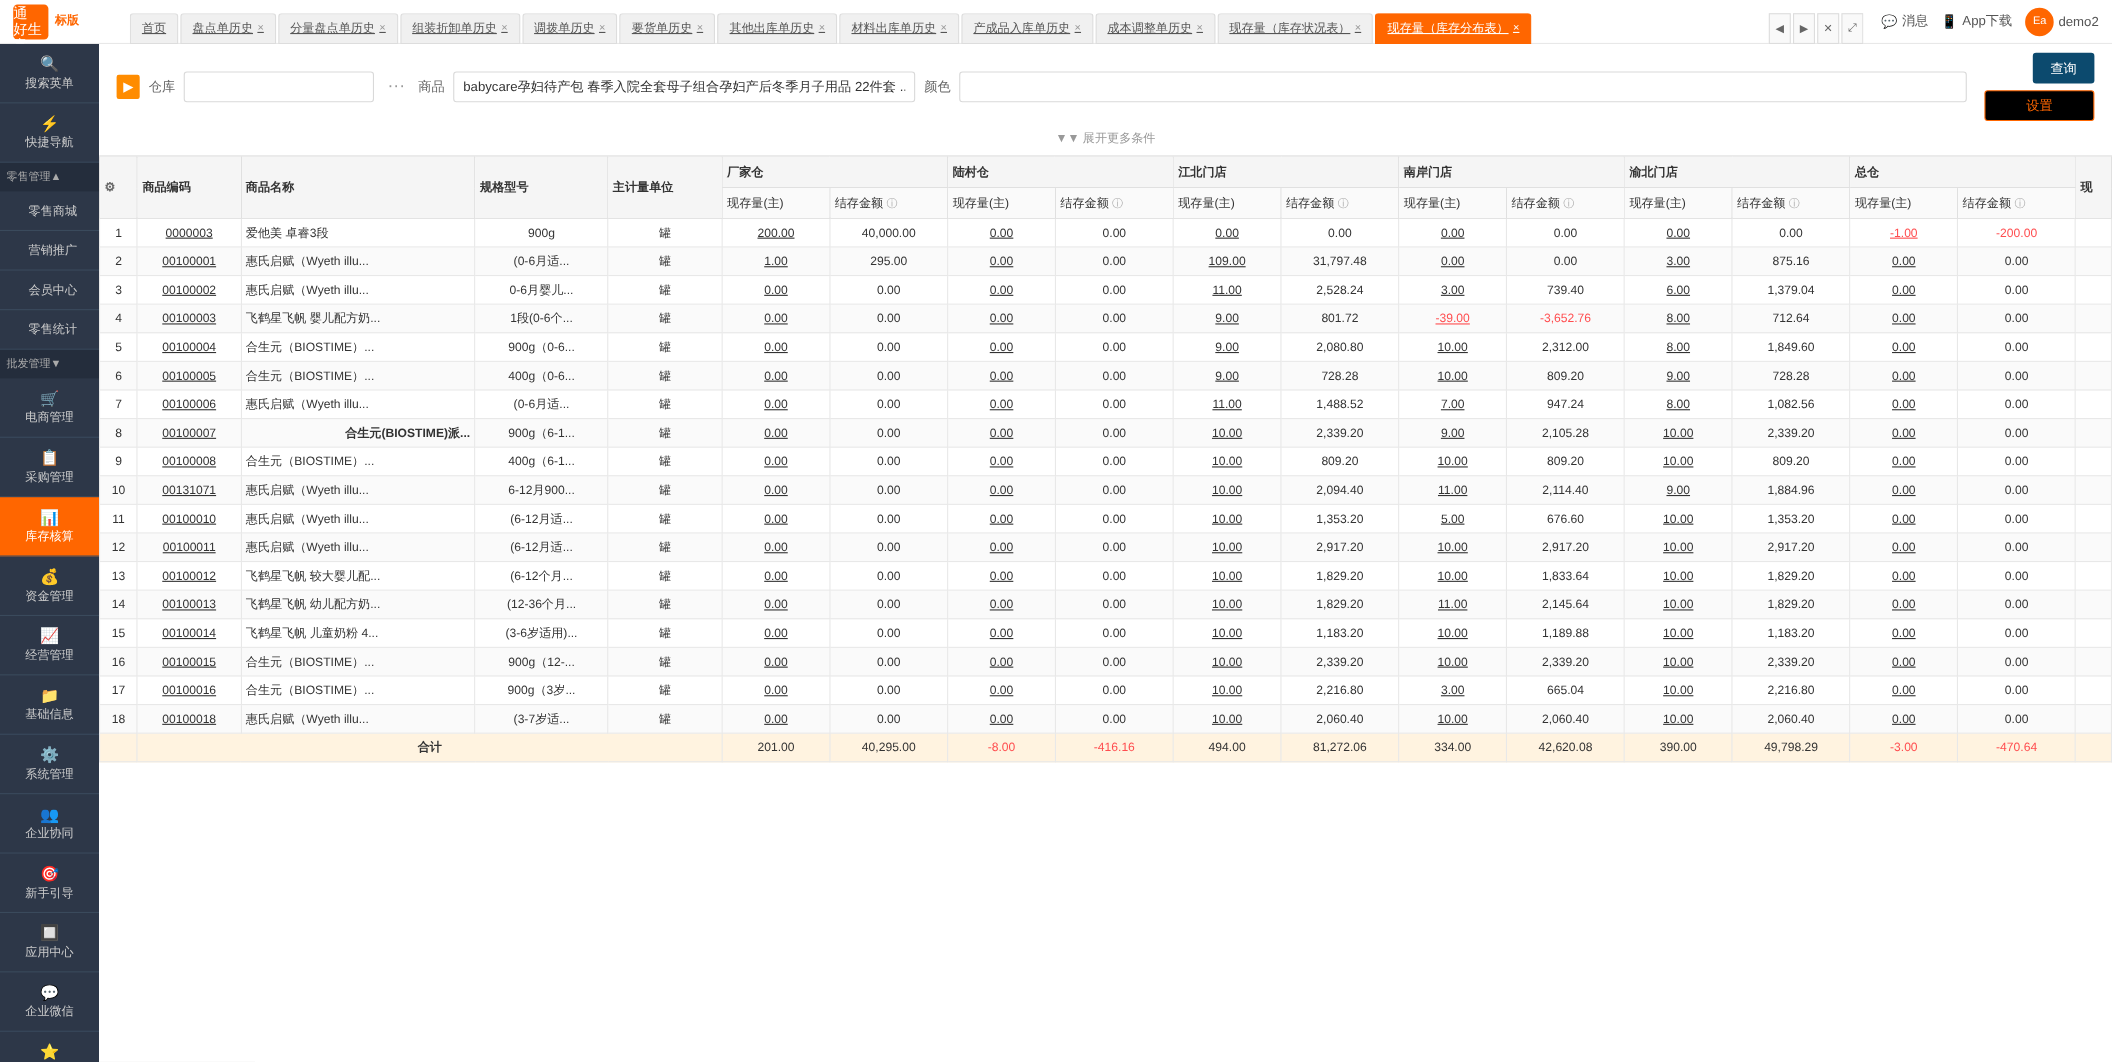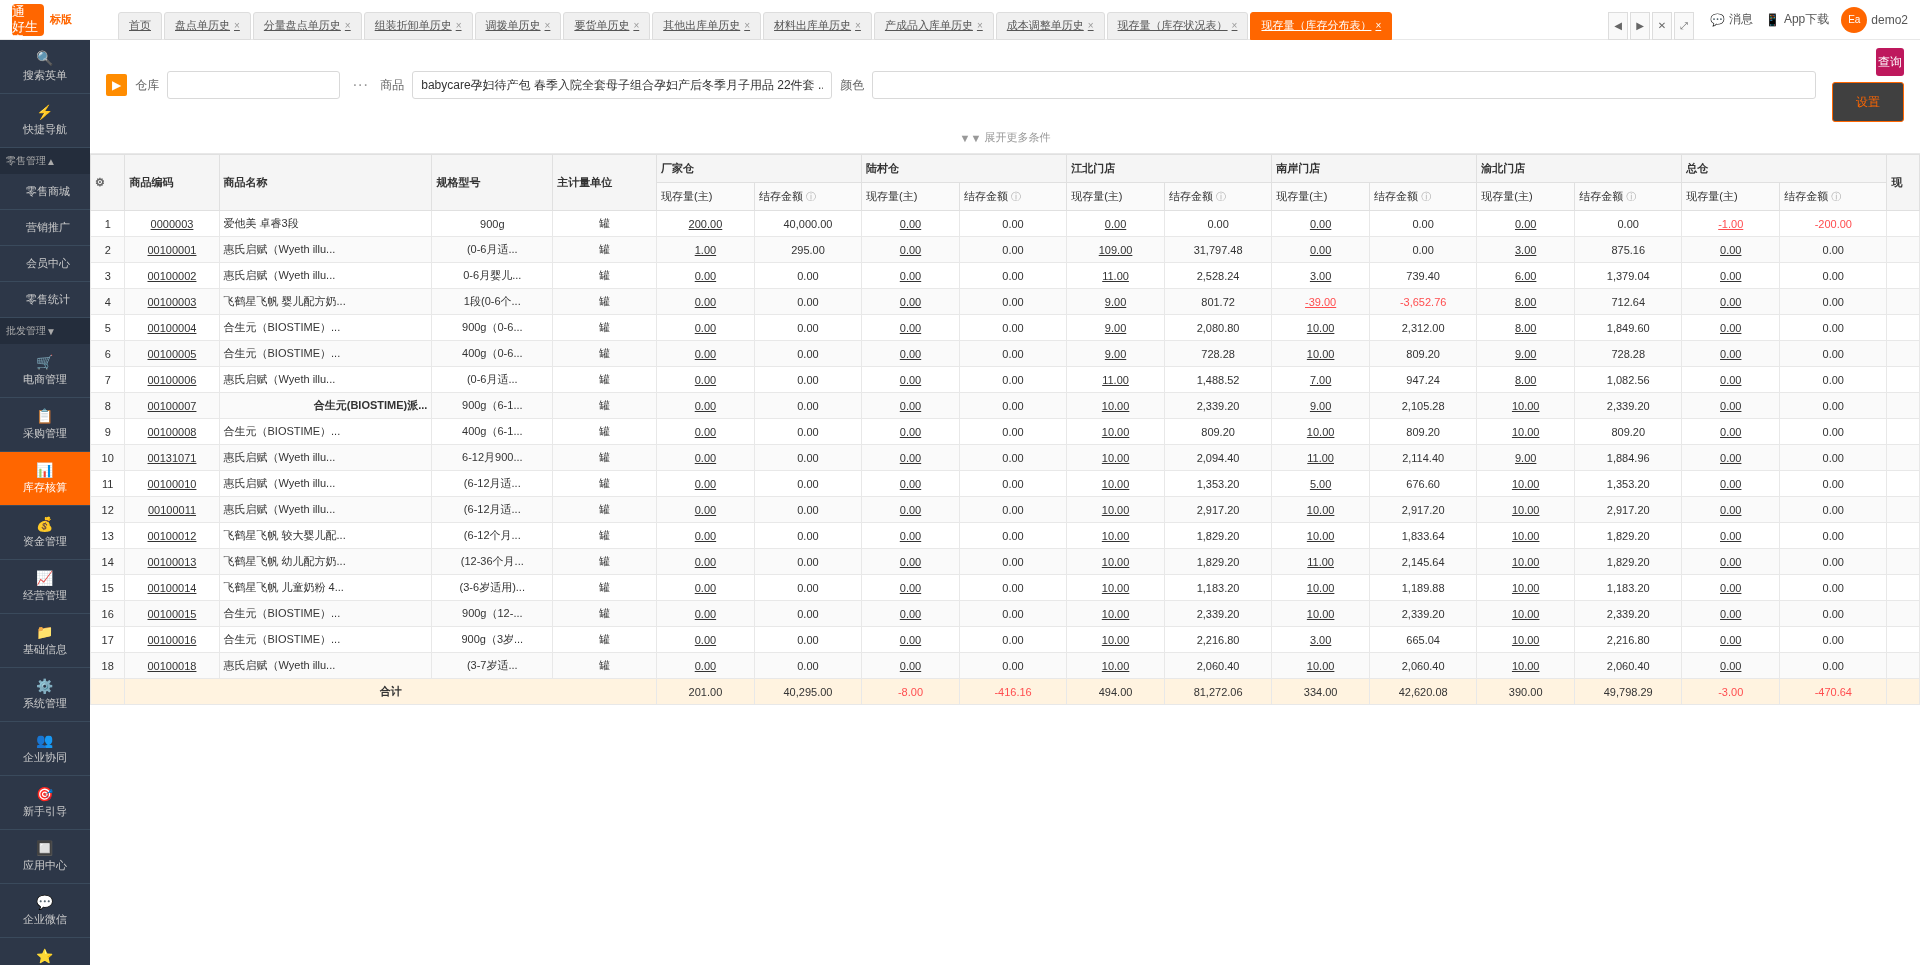--- a/index.html
+++ b/index.html
@@ -40,22 +40,22 @@
     .btn-link { color: #ff6600; font-size: 12px; cursor: pointer; display: flex; align-items: center; gap: 4px; }
 
     
     .filter-bar { background: #fff; padding: 8px 16px; border-bottom: 1px solid #e8e8e8; }
     .filter-row { display: flex; align-items: center; gap: 8px; }
     .filter-label { font-size: 12px; color: #666; white-space: nowrap; }
     .filter-input { border: 1px solid #d9d9d9; border-radius: 3px; padding: 4px 8px; font-size: 12px; height: 28px; min-width: 80px; }
     .filter-input-wide { min-width: 400px; }
     .filter-dots { color: #999; font-size: 16px; cursor: pointer; padding: 0 4px; }
     .expand-btn { color: #999; font-size: 11px; cursor: pointer; display: flex; align-items: center; gap: 3px; margin-top: 4px; }
-    .btn-query { background: #be185d; color: #fff; border: none; border-radius: 3px; padding: 5px 2px; font-size: 12px; cursor: pointer; height: 28px; margin-left: 44px; }
-    .btn-settings { background: #404040; color: #ff6600; border: 1px solid #ff6600; border-radius: 3px; padding: 5px 16px; font-size: 12px; cursor: pointer; height: 40px; margin-top: 4px; }
+    .btn-query { background: #0c4a6e; color: #fff; border: none; border-radius: 3px; padding: 5px 16px; font-size: 12px; cursor: pointer; height: 28px; margin-left: 44px; }
+    .btn-settings { background: #000000; color: #ff6600; border: 1px solid #ff6600; border-radius: 3px; padding: 5px 16px; font-size: 12px; cursor: pointer; height: 28px; margin-top: 4px; }
     .orange-arrow-btn { background: #ff8c00; border: none; color: #fff; padding: 4px 6px; cursor: pointer; border-radius: 2px; font-size: 12px; }
 
     
     .table-container { flex: 1; overflow: auto; background: #fff; margin: 0; }
     table { width: 100%; border-collapse: collapse; font-size: 11px; }
     thead tr th { background: #f5f5f5; border: 1px solid #e0e0e0; padding: 6px 4px; text-align: left; font-weight: bold; color: #333; white-space: nowrap; position: sticky; top: 0; z-index: 2; }
     thead tr.sub-header th { background: #fafafa; font-weight: normal; }
     tbody tr td { border: 1px solid #e8e8e8; padding: 5px 4px; text-align: center; color: #333; white-space: nowrap; }
     tbody tr:nth-child(even) { background: #fafafa; }
     tbody tr.summary-row { background: #fff3e0; font-weight: bold; }

